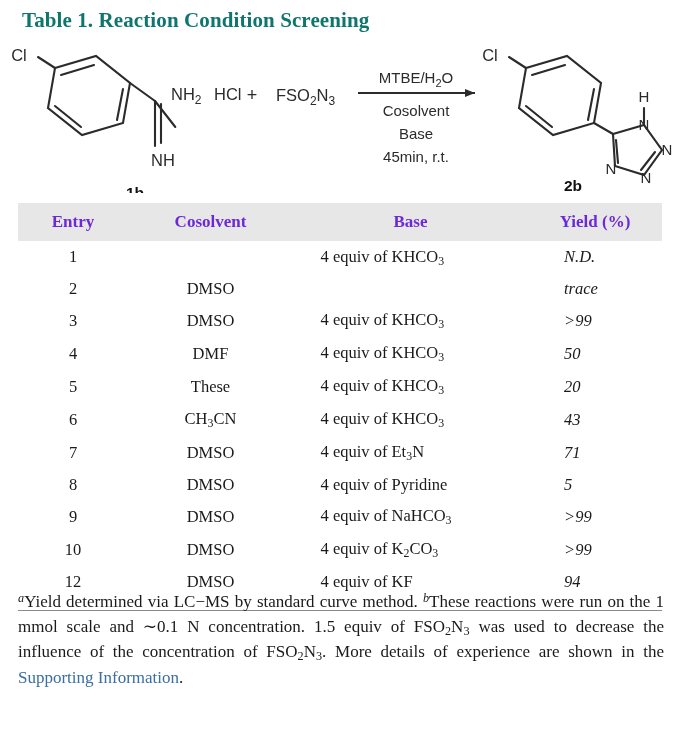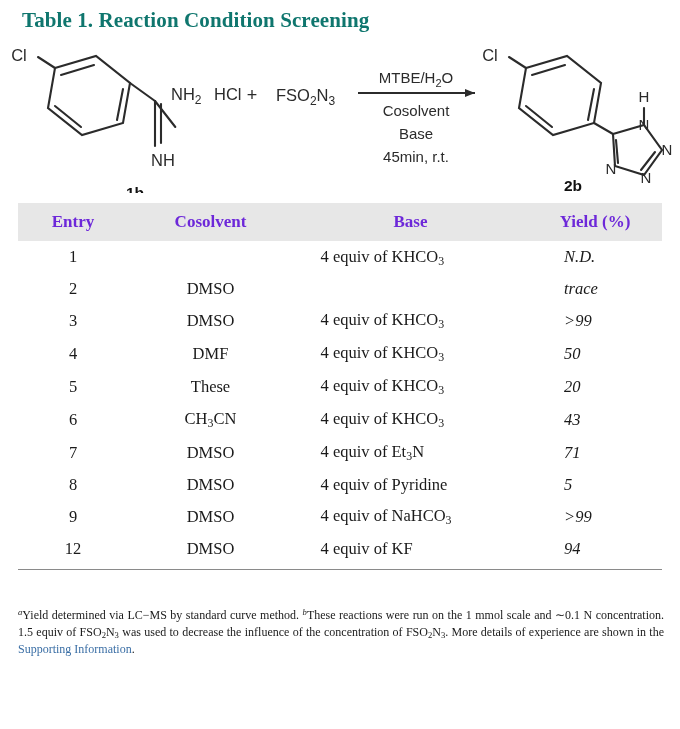--- a/index.html
+++ b/index.html
@@ -58,21 +58,21 @@
     color: #6d28d9;
   }
   #screening-table td {
     padding: 5.5px 0 5.5px 0;
     text-align: center;
     color: #1a1a1a;
     font-size: 16.5px;
   }
   #screening-table tbody tr:last-child td {
     border-bottom: 1px solid #8a8a8a;
-    padding-bottom: 10px;
+    padding-bottom: 18px;
   }
   .col-entry   { width: 110px; }
   .col-cosol   { width: 165px; }
   .col-base    { width: 235px; }
   .col-yield   { width: 134px; }
 
   th.col-yield, td.cell-yield { text-align: center; }
   td.cell-base  { text-align: center; }
   td.cell-cosol { text-align: center; }
   td.cell-entry { text-align: center; }
@@ -88,23 +88,23 @@
     width: 180px;
     text-align: left;
   }
 
   sub { font-size: 72%; vertical-align: -0.25em; }
 
   
   #footnote {
     position: absolute;
     left: 18px;
-    top: 606px;
+    top: 590px;
     width: 646px;
-    font-size: 12px;
+    font-size: 17px;
     line-height: 1.44;
     text-align: justify;
     color: #1a1a1a;
     font-family: Liberation Serif, serif;
   }
   #footnote .fn-mark {
     font-style: italic;
     font-size: 72%;
     vertical-align: 0.42em;
   }
@@ -259,20 +259,26 @@
         <td class="cell-base col-base"><span class="base-inner">4 equiv of Pyridine</span></td>
         <td class="cell-yield col-yield"><span class="yield-inner">5</span></td>
       </tr>
       <tr>
         <td class="cell-entry col-entry">9</td>
         <td class="cell-cosol col-cosol">DMSO</td>
         <td class="cell-base col-base"><span class="base-inner">4 equiv of NaHCO<sub>3</sub></span></td>
         <td class="cell-yield col-yield"><span class="yield-inner">&gt;99</span></td>
       </tr>
       <tr>
+        <td class="cell-entry col-entry">10</td>
+        <td class="cell-cosol col-cosol">DMSO</td>
+        <td class="cell-base col-base"><span class="base-inner">4 equiv of K<sub>2</sub>CO<sub>3</sub></span></td>
+        <td class="cell-yield col-yield"><span class="yield-inner">&gt;99</span></td>
+      </tr>
+      <tr>
         <td class="cell-entry col-entry">12</td>
         <td class="cell-cosol col-cosol">DMSO</td>
         <td class="cell-base col-base"><span class="base-inner">4 equiv of KF</span></td>
         <td class="cell-yield col-yield"><span class="yield-inner">94</span></td>
       </tr>
     </tbody>
 </table>
 
 <div id="footnote">
   <span class="fn-mark">a</span><span>Yield determined via LC−MS by standard curve method. </span><span class="fn-mark">b</span><span>These reactions were run on the 1 mmol scale and ∼0.1 N concentration. 1.5 equiv of FSO</span><sub>2</sub><span>N</span><sub>3</sub><span> was used to decrease the influence of the concentration of FSO</span><sub>2</sub><span>N</span><sub>3</sub><span>. More details of experience are shown in the </span><a id="si-link" href="#">Supporting Information</a><span>.</span>

